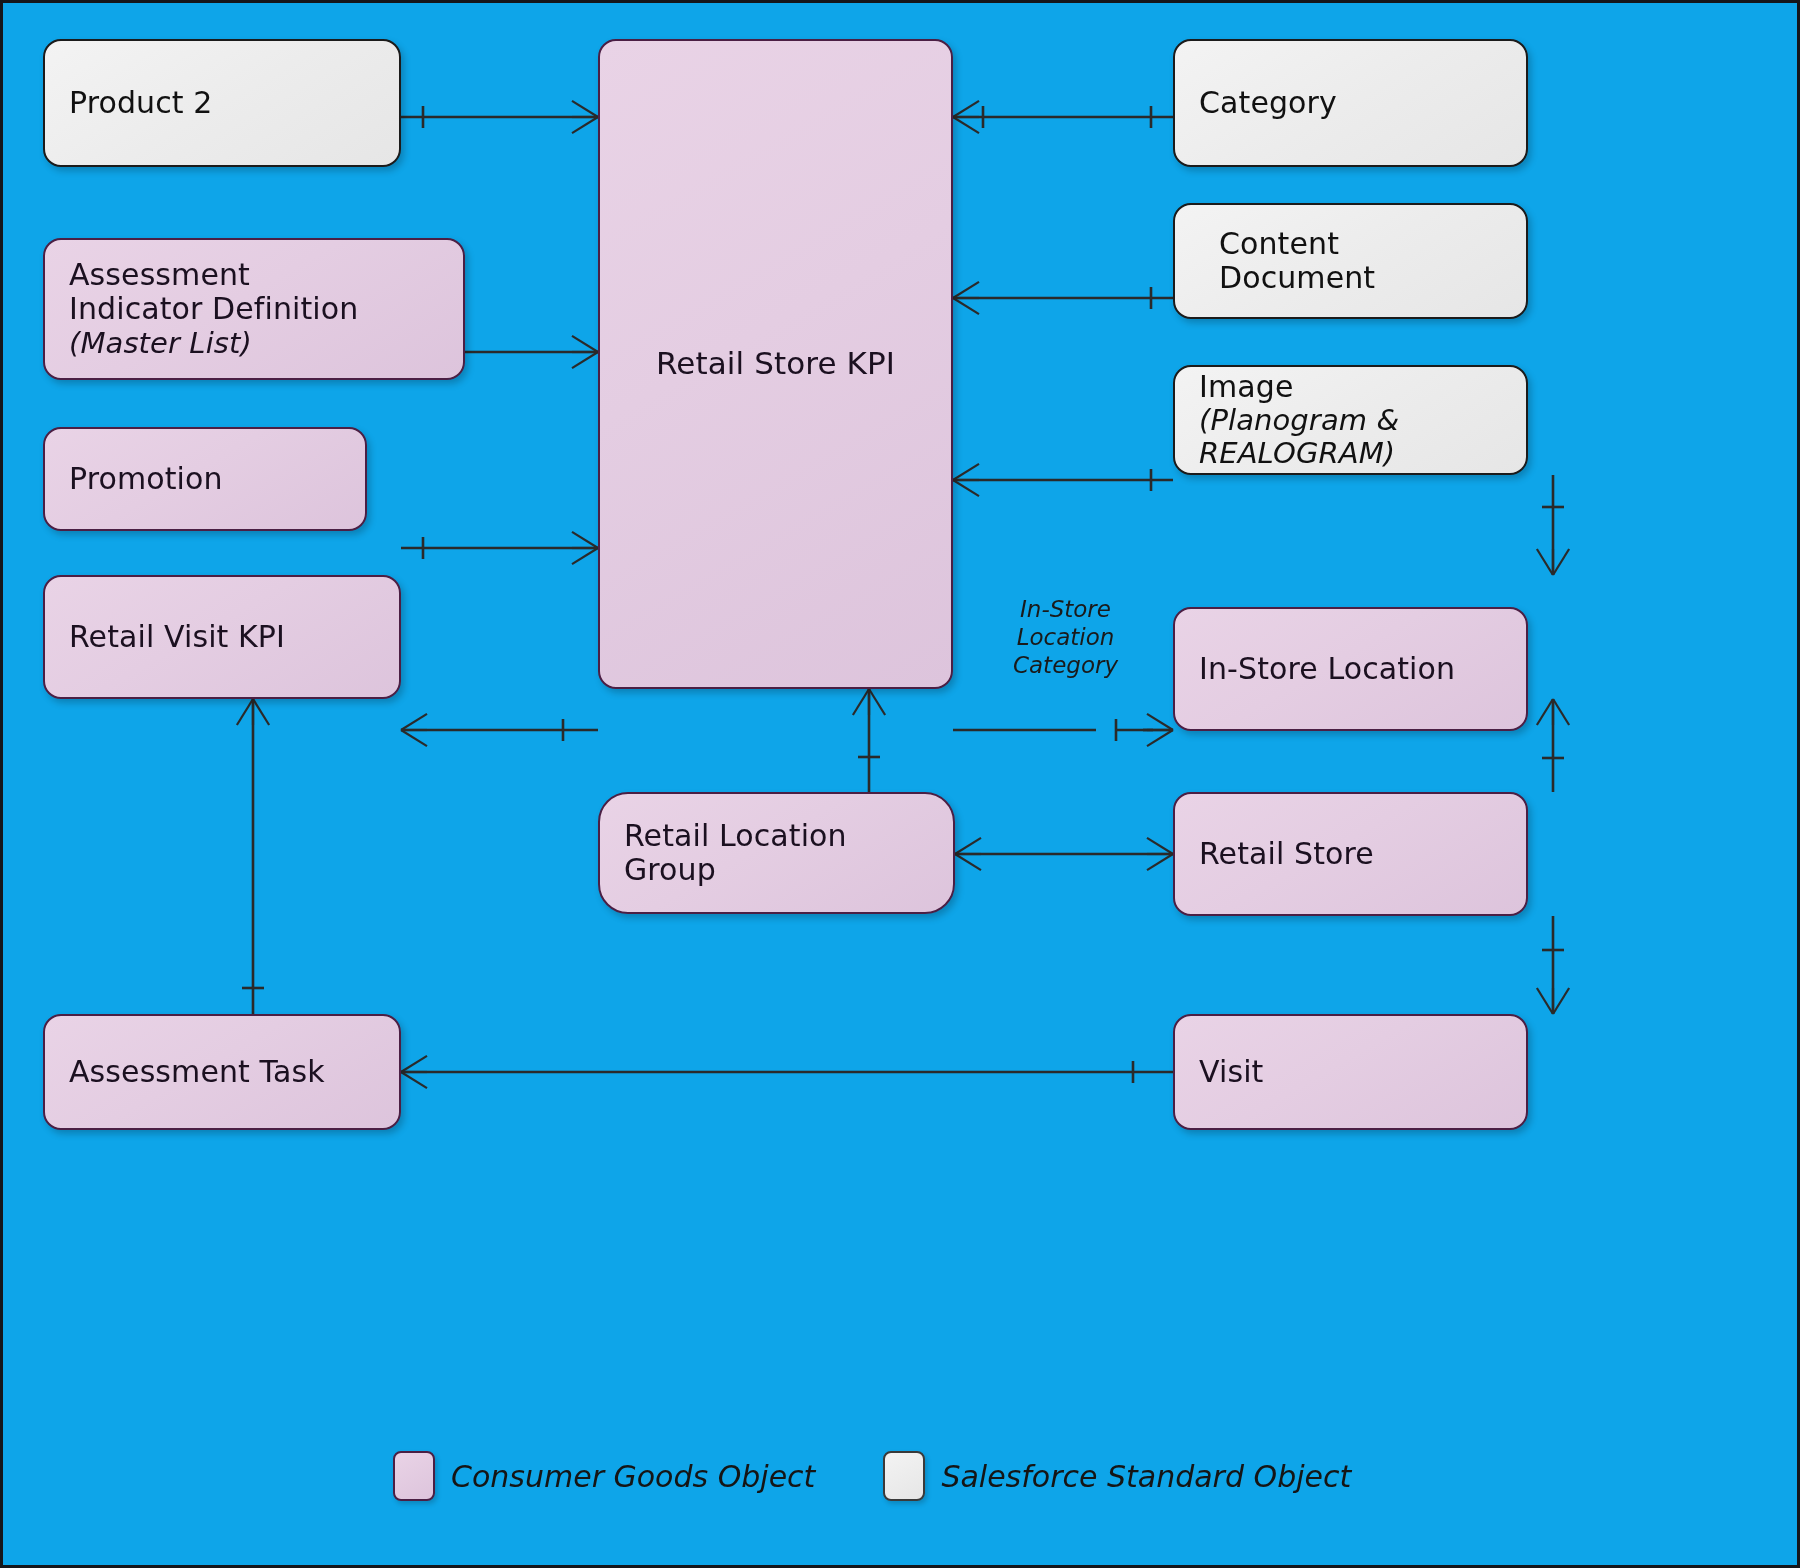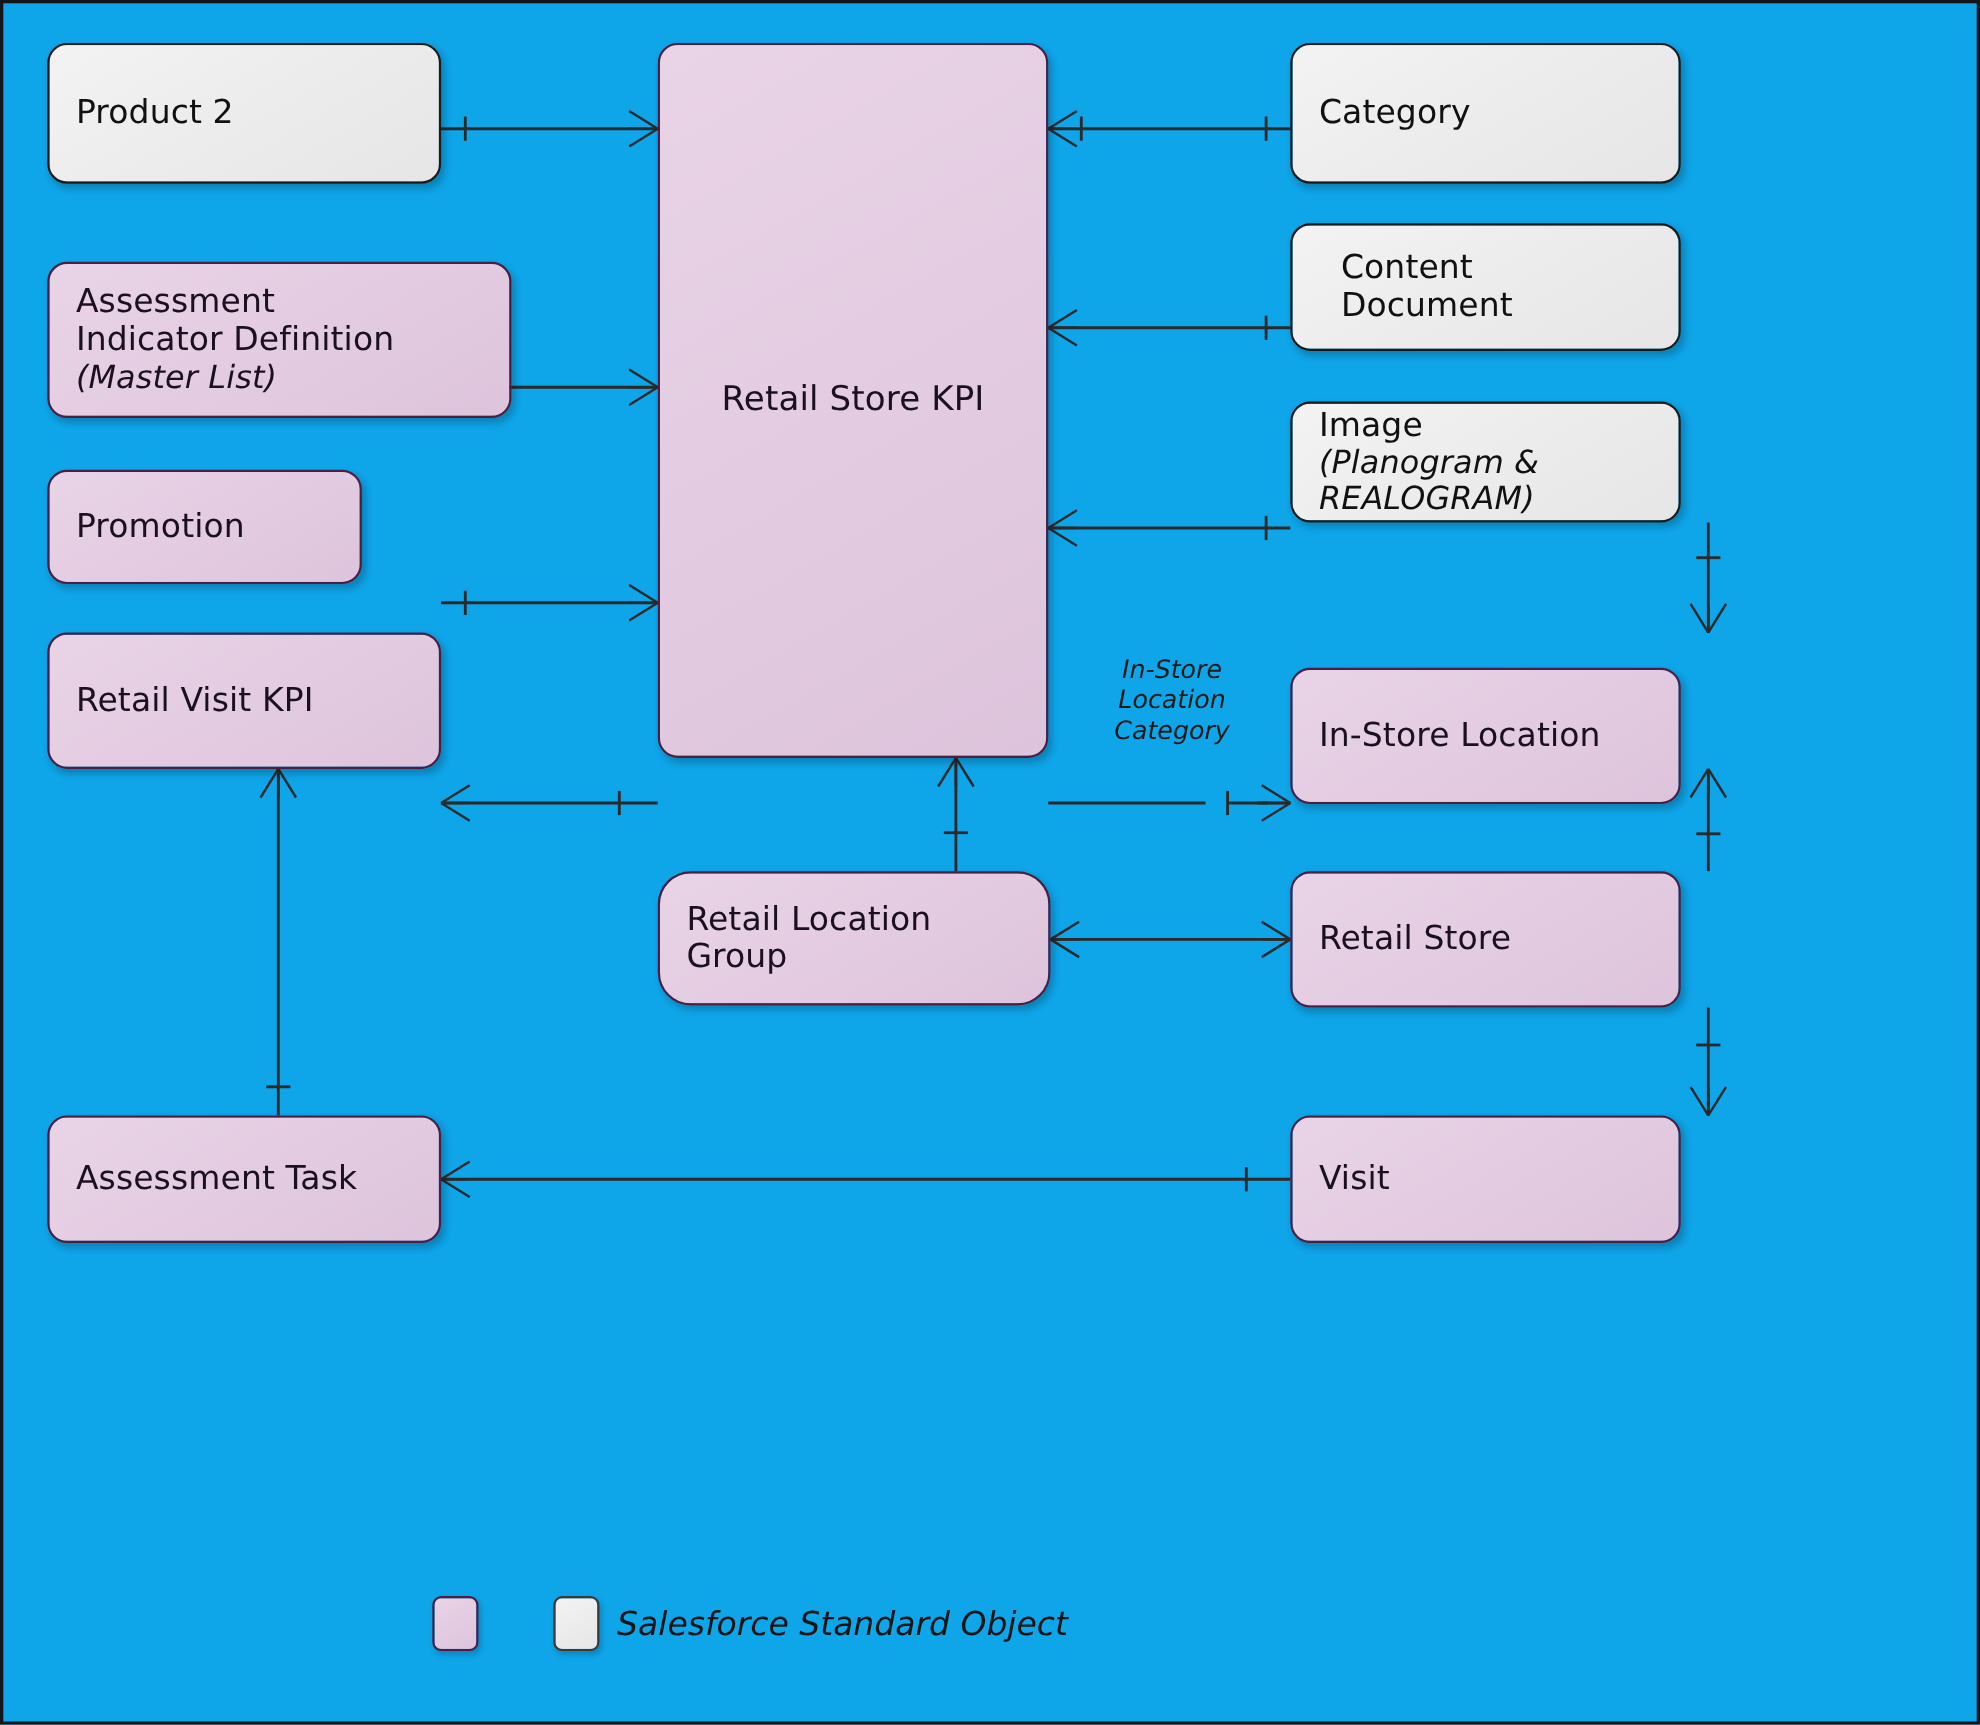--- a/index.html
+++ b/index.html
@@ -196,21 +196,21 @@
     </svg>
 
   <div id="nodes-layer">
       <div class="node sf" style="left: 40px; top: 36px; width: 358px; height: 128px;">
         <div class="label">Product 2</div>
       </div>
       <div class="node cg" style="left: 40px; top: 235px; width: 422px; height: 142px;">
         <div class="label">Assessment
 Indicator Definition<span class="sub">(Master List)</span></div>
       </div>
-      <div class="node cg" style="left: 40px; top: 424px; width: 286px; height: 104px;">
+      <div class="node cg" style="left: 40px; top: 424px; width: 324px; height: 104px;">
         <div class="label">Promotion</div>
       </div>
       <div class="node cg" style="left: 40px; top: 572px; width: 358px; height: 124px;">
         <div class="label">Retail Visit KPI</div>
       </div>
       <div class="node cg" style="left: 40px; top: 1011px; width: 358px; height: 116px;">
         <div class="label">Assessment Task</div>
       </div>
       <div class="node cg center" style="left: 595px; top: 36px; width: 355px; height: 650px;">
         <div class="label">Retail Store KPI</div>
@@ -242,20 +242,21 @@
 
   <div id="edge-labels-layer">
       <div class="edge-label" style="left: 995px; top: 592px; width: 135px;">In-Store
 Location
 Category</div>
     </div>
 
   <div id="legend">
       <div class="legend-item">
         <div class="swatch cg"></div>
+        <div class="legend-text">Consumer Goods Object</div>
       </div>
       <div class="legend-item">
         <div class="swatch sf"></div>
         <div class="legend-text">Salesforce Standard Object</div>
       </div>
     </div>
 
 </div>
 
 </body></html>

